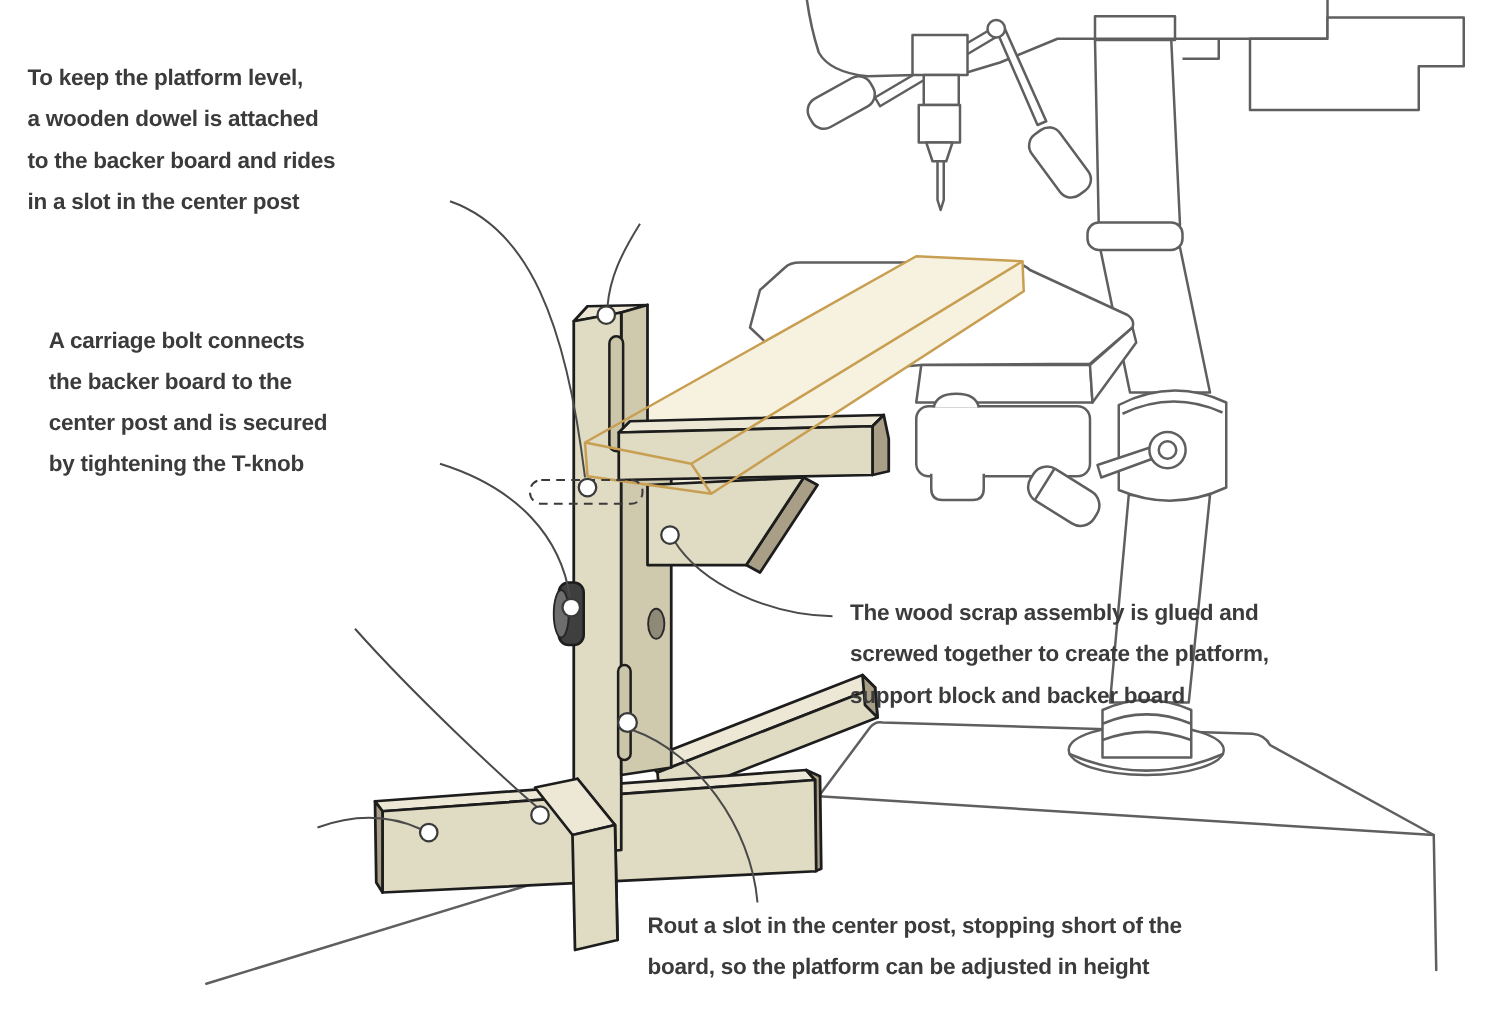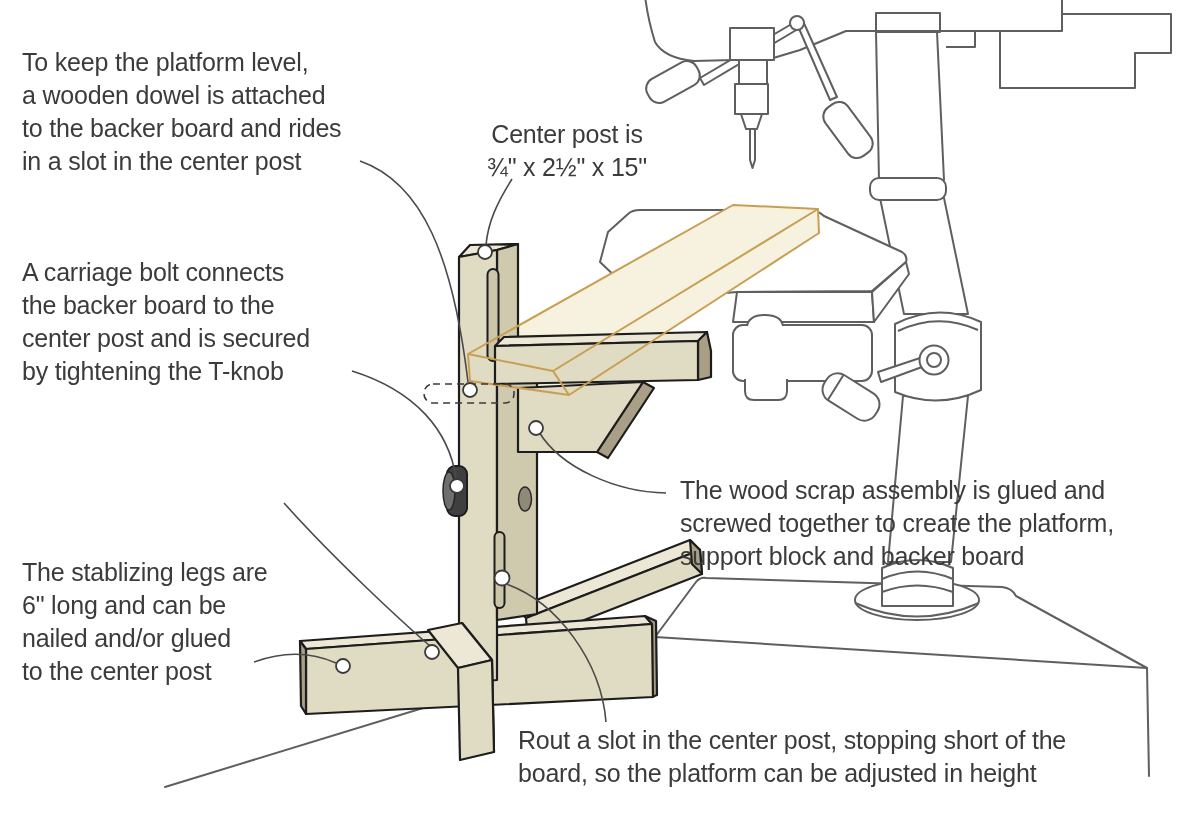--- a/index.html
+++ b/index.html
@@ -23,22 +23,22 @@
   .knob-cap {fill:#6e6e6e;stroke:#262626;stroke-width:1.5;}
   .hole   {fill:#8f8a77;stroke:#2a2a2a;stroke-width:1.5;}
 
   .plat-fill{fill:var(--platform-fill);stroke:none;}
   .tan     {stroke:var(--tan);stroke-width:2;fill:none;stroke-linejoin:round;}
 
   .leader{stroke:var(--leader);stroke-width:1.6;fill:none;}
   .dot   {fill:#ffffff;stroke:#3a3a3a;stroke-width:1.8;}
   .dashed{stroke:#3a3a3a;stroke-width:1.6;fill:none;stroke-dasharray:7 5;}
 
-  .ann{position:absolute;font-size:25px;line-height:33px;color:var(--text);
-       white-space:pre-line;letter-spacing:-0.2px;}
+  .ann{position:absolute;font-size:18px;line-height:33px;color:var(--text);
+       white-space:pre-line;letter-spacing:-0.2px;font-weight:bold;}
   .ann.center{text-align:center;}
 </style>
 </head>
 <body>
 
 <div id="stage">
 
 <svg id="art" viewBox="0 0 1200 822">
 
   <g>
@@ -175,33 +175,27 @@
     <circle class="dot" cx="432" cy="652" r="7"></circle>
     <circle class="dot" cx="343" cy="666" r="7"></circle>
   </g>
 </svg>
 
   <div class="ann" style="left:22px;  top:46px;">To keep the platform level,
 a wooden dowel is attached
 to the backer board and rides
 in a slot in the center post</div>
 
-  <div class="ann center" style="left:452px; top:118px; width:230px;">Center post is
-¾" x 2½" x 15"</div>
-
-  <div class="ann" style="left:22px;  top:256px;">A carriage bolt connects
+
+  <div class="ann" style="left:39px;  top:256px;">A carriage bolt connects
 the backer board to the
 center post and is secured
 by tightening the T-knob</div>
 
 
-  <div class="ann" style="left:22px;  top:556px;">The stablizing legs are
-6" long and can be
-nailed and/or glued
-to the center post</div>
 
   <div class="ann" style="left:680px; top:436px;margin-top:38px;">The wood scrap assembly is glued and
 screwed together to create the platform,
 support block and backer board</div>
 
   <div class="ann" style="left:518px; top:724px;">Rout a slot in the center post, stopping short of the
 board, so the platform can be adjusted in height</div>
 </div>
 
 </body></html>

